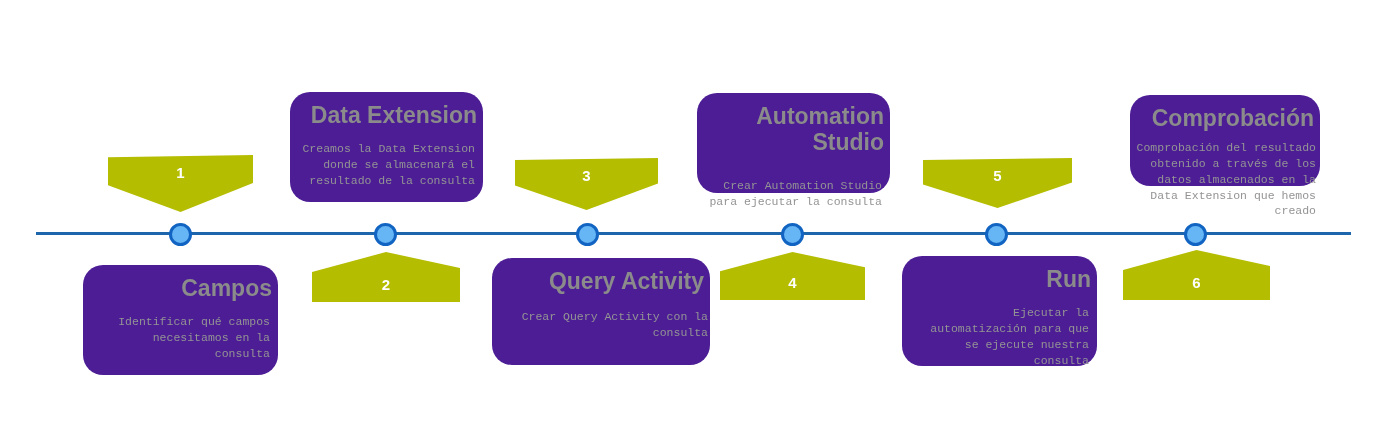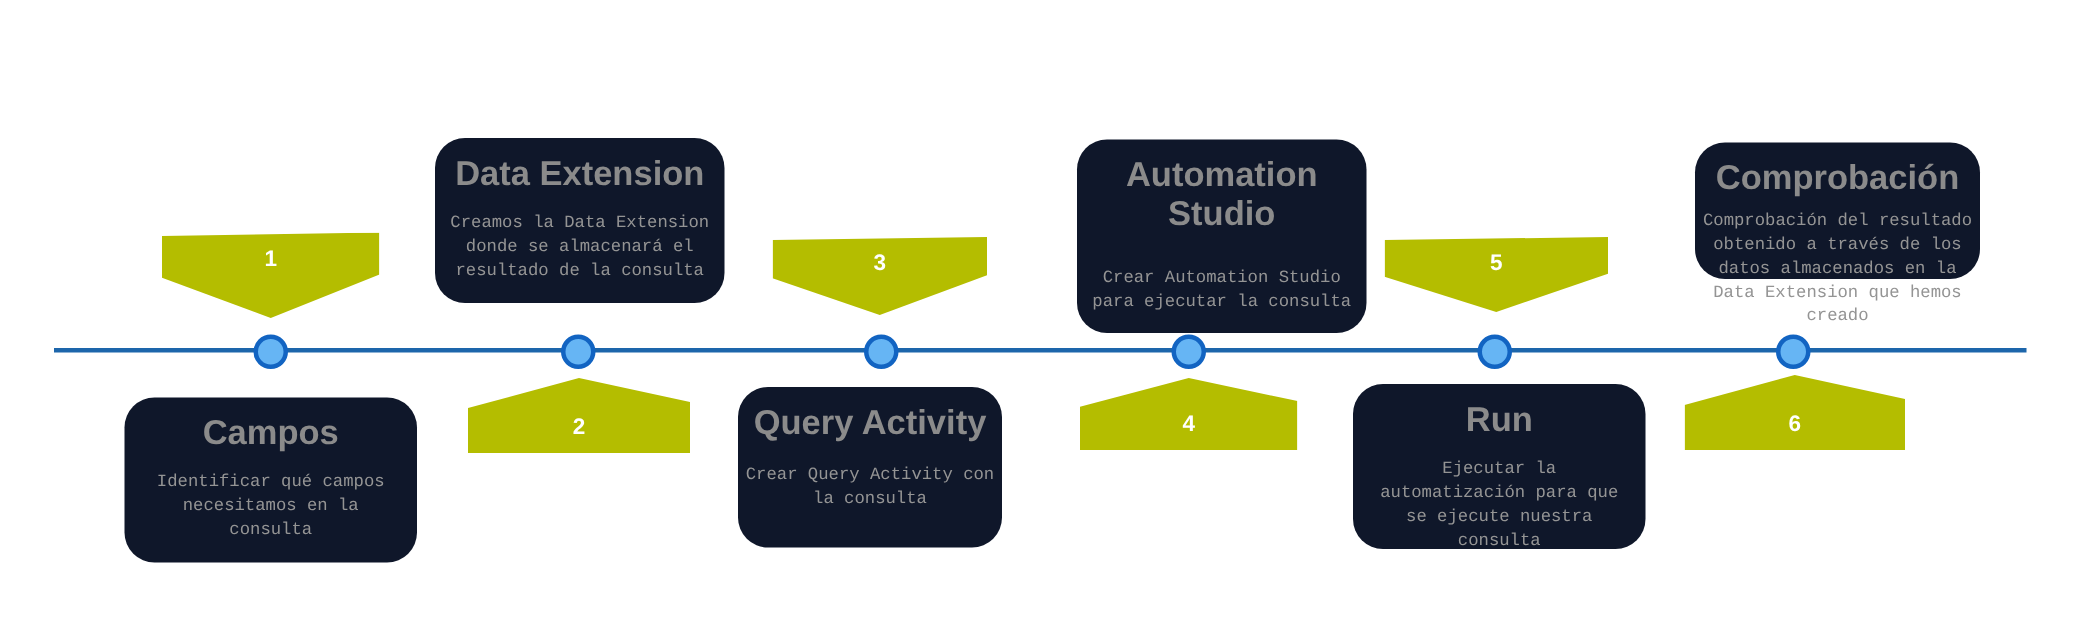--- a/index.html
+++ b/index.html
@@ -53,45 +53,45 @@
   .a1 { left: 108px;  top: 155px; width: 145px; height: 57px; }
   .a2 { left: 312px;  top: 252px; width: 148px; height: 50px; }
   .a3 { left: 515px;  top: 158px; width: 143px; height: 52px; }
   .a4 { left: 720px;  top: 252px; width: 145px; height: 48px; }
   .a5 { left: 923px;  top: 158px; width: 149px; height: 50px; }
   .a6 { left: 1123px; top: 250px; width: 147px; height: 50px; }
 
   
   .card {
     position: absolute;
-    background: #0f172a;
+    background: #4c1d95;
     border-radius: 20px;
-    text-align: center;
+    text-align: right;
   }
   .card-title {
     font-weight: bold;
     font-size: 23px;
     line-height: 1.13;
     color: #8b8b8b;
     margin-top: 10px;
     padding: 0 6px;
   }
   .card-body {
     font-size: 11.5px;
     line-height: 1.38;
     color: #949494;
     margin-top: 13px;
     padding: 0 8px;
     font-family: Liberation Mono, monospace;
   }
   .c1 { left: 83px;   top: 265px; width: 195px; height: 110px; }
   .c2 { left: 290px;  top: 92px;  width: 193px; height: 110px; }
-  .c3 { left: 492px;  top: 258px; width: 176px; height: 107px; }
+  .c3 { left: 492px;  top: 258px; width: 218px; height: 107px; }
   .c3 .card-body { padding: 0 2px; margin-top: 15px; }
-  .c4 { left: 718px;  top: 93px;  width: 193px; height: 129px; }
+  .c4 { left: 697px;  top: 93px;  width: 193px; height: 100px; }
   .c4 .card-body { margin-top: 23px; }
   .c5 { left: 902px;  top: 256px; width: 195px; height: 110px; }
   .c6 { left: 1130px; top: 95px;  width: 190px; height: 91px; }
   .c6 .card-body { margin-top: 9px; padding: 0 4px; }
 </style>
 </head>
 <body>
 
 <div class="canvas">
 

